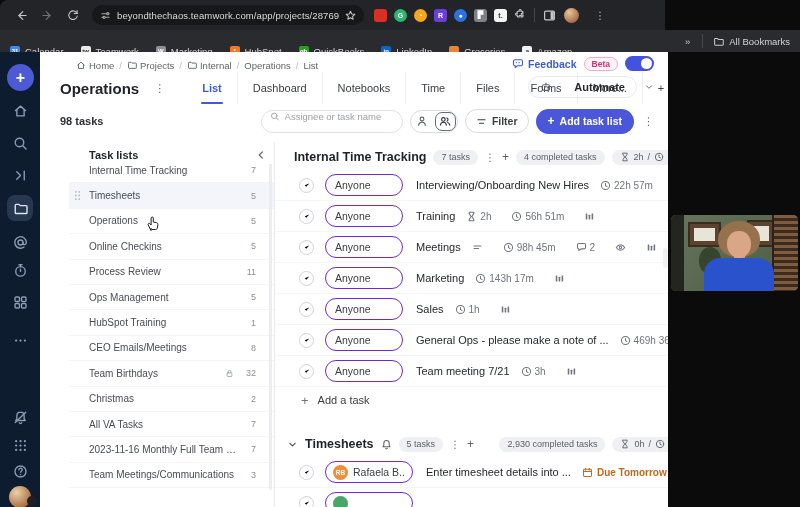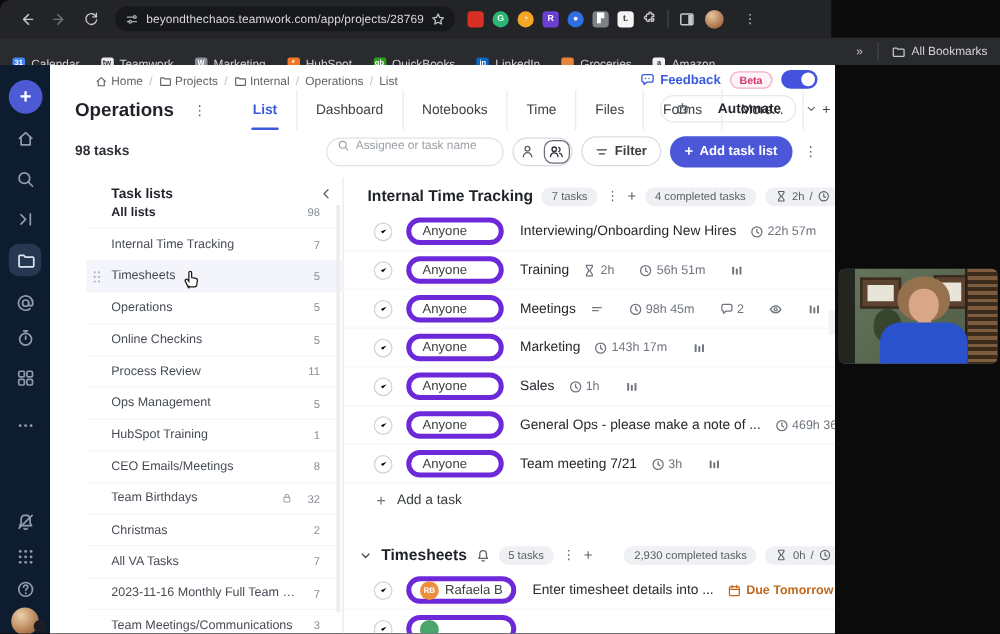--- a/index.html
+++ b/index.html
@@ -97,21 +97,21 @@
   .pillbadge { background:#eef0f3; color:#5b6067; font-size:9px; padding:2.5px 8px; border-radius:10px; white-space:nowrap; display:flex; align-items:center; gap:4px; }
   .sechead .kebab { color:#5f6368; font-size:10px; }
   .sechead .plus { color:#5f6368; font-size:12px; }
   .sechead .rightgrp { margin-left:auto; display:flex; gap:7px; }
   .timebadge .ic { width:10px; height:10px; }
   .pinned-ic { width:11px; height:11px; color:#5f6368; }
 
   .taskrow { display:flex; align-items:center; height:31px; padding-left:24px; border-bottom:1px solid #f5f6f8; }
   .chkcircle { width:15px; height:15px; min-width:15px; border:1.3px solid #cfd3da; border-radius:50%; color:#c3c8d0; display:flex; align-items:center; justify-content:center; }
   .chkcircle svg { width:8px; height:8px; }
-  .asspill { margin-left:11px; width:78px; min-width:78px; height:22px; border:4px solid #6d28d9; border-radius:12px; display:flex; align-items:center; padding:0 9px; font-size:10.5px; color:#3c4043; gap:5px; }
+  .asspill { margin-left:11px; width:78px; min-width:78px; height:22px; border:1px solid #6d28d9; border-radius:12px; display:flex; align-items:center; padding:0 9px; font-size:10.5px; color:#3c4043; gap:5px; }
   .asspill.wide { width:88px; min-width:88px; padding:0 7px; }
   .avtr { width:15px; height:15px; min-width:15px; border-radius:50%; color:#fff; font-size:6.5px; font-weight:bold; display:flex; align-items:center; justify-content:center; }
   .ttl { margin-left:13px; font-size:11px; color:#26282d; white-space:nowrap; }
   .meta { display:flex; align-items:center; gap:20px; margin-left:11px; color:#6f747d; font-size:10px; white-space:nowrap; }
   .meta .ic { width:11px; height:11px; }
   .meta .grp { display:flex; align-items:center; gap:3px; }
   .meta .due { color:#c2681c; font-weight:600; display:flex; align-items:center; gap:4px; }
   .addtask { display:flex; align-items:center; height:26px; padding-left:26px; gap:9px; font-size:11px; color:#3c4043; }
   .addtask .plus { color:#707580; font-size:13px; }
   .secspacer { height:18px; }
@@ -489,24 +489,20 @@
     <div id="contentrow">
 
       <div id="panel">
         <div id="panel-heading">Task lists</div>
         <span class="ic" id="panel-collapse">
             <svg viewBox="0 0 12 12">
               <path d="M7.4 2.8 4.2 6l3.2 3.2"></path>
             </svg>
           </span>
         <div id="panel-items">
-            <div class="plist first">
-              <span class="lbl">All lists</span>
-              <span class="cnt">98</span>
-            </div>
             <div class="plist">
               <span class="lbl">Internal Time Tracking</span>
               <span class="cnt">7</span>
             </div>
             <div class="plist hovered">
               <span class="ic drag">
                 <svg viewBox="0 0 7 11">
                   <g class="f">
                     <circle cx="1.8" cy="1.8" r=".9"></circle>
                     <circle cx="5.2" cy="1.8" r=".9"></circle>

